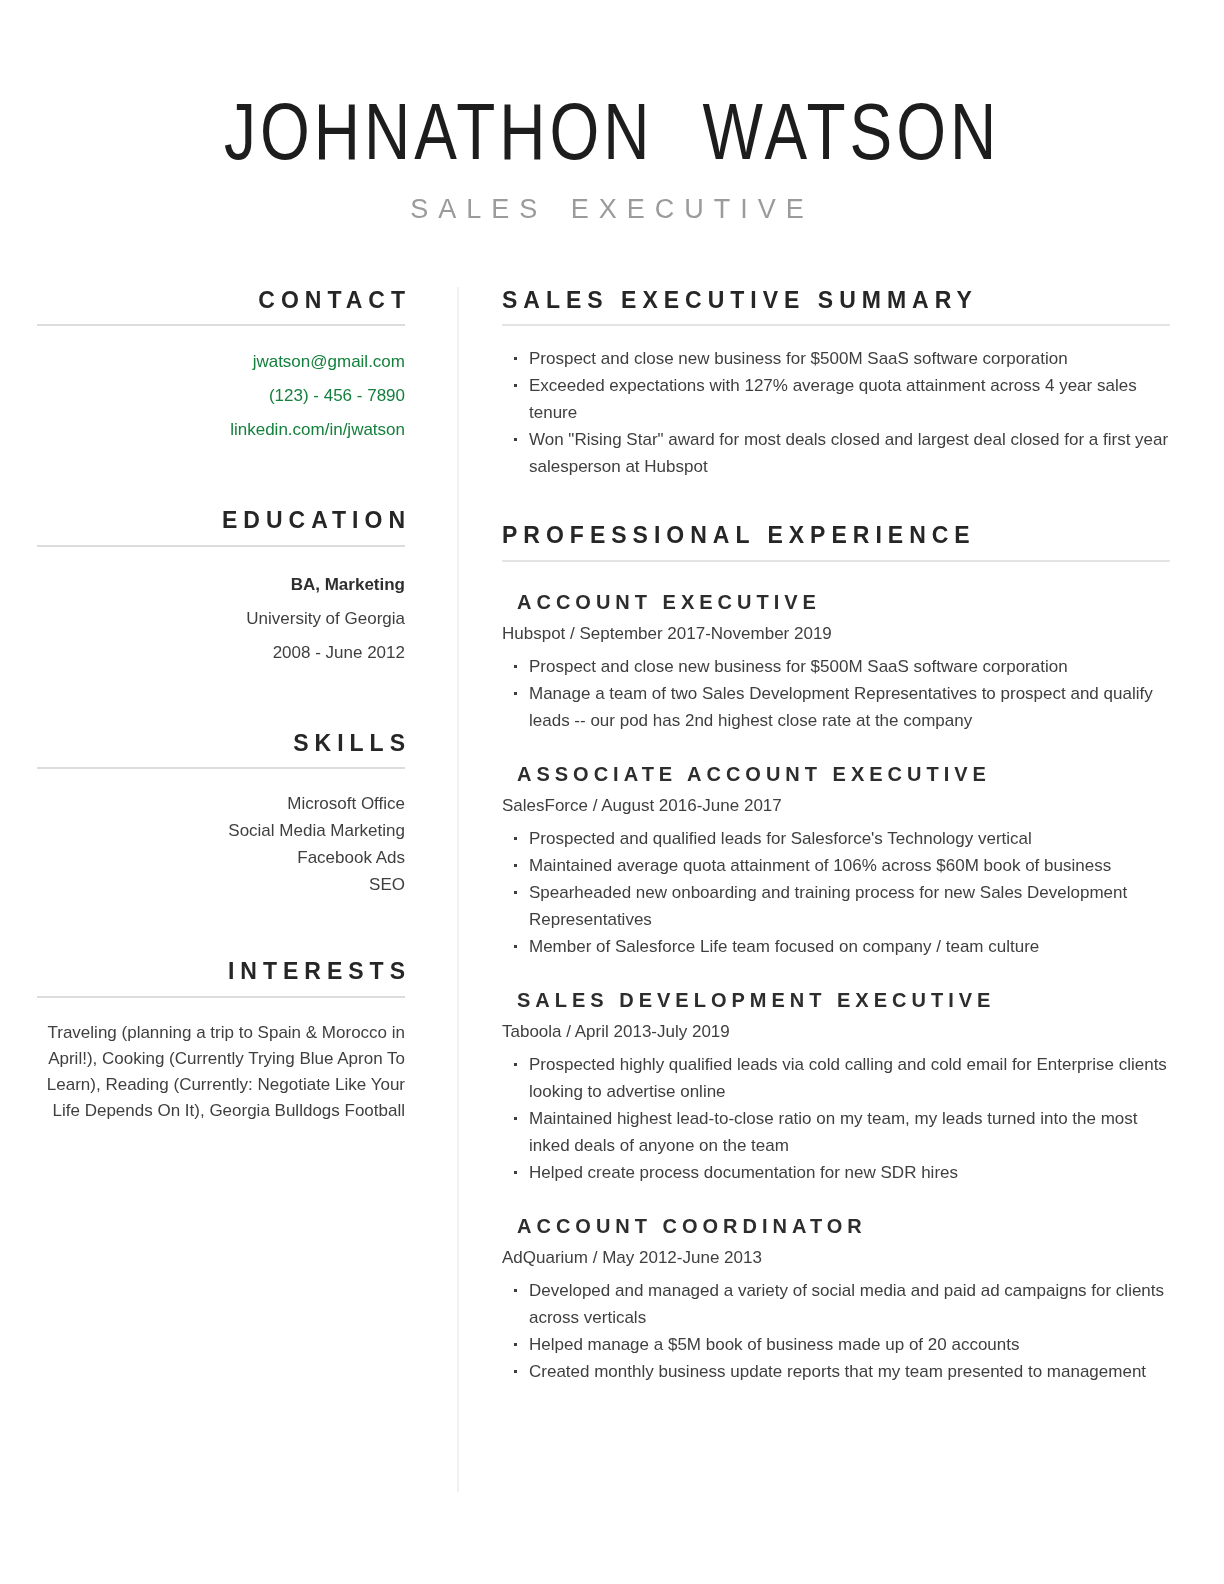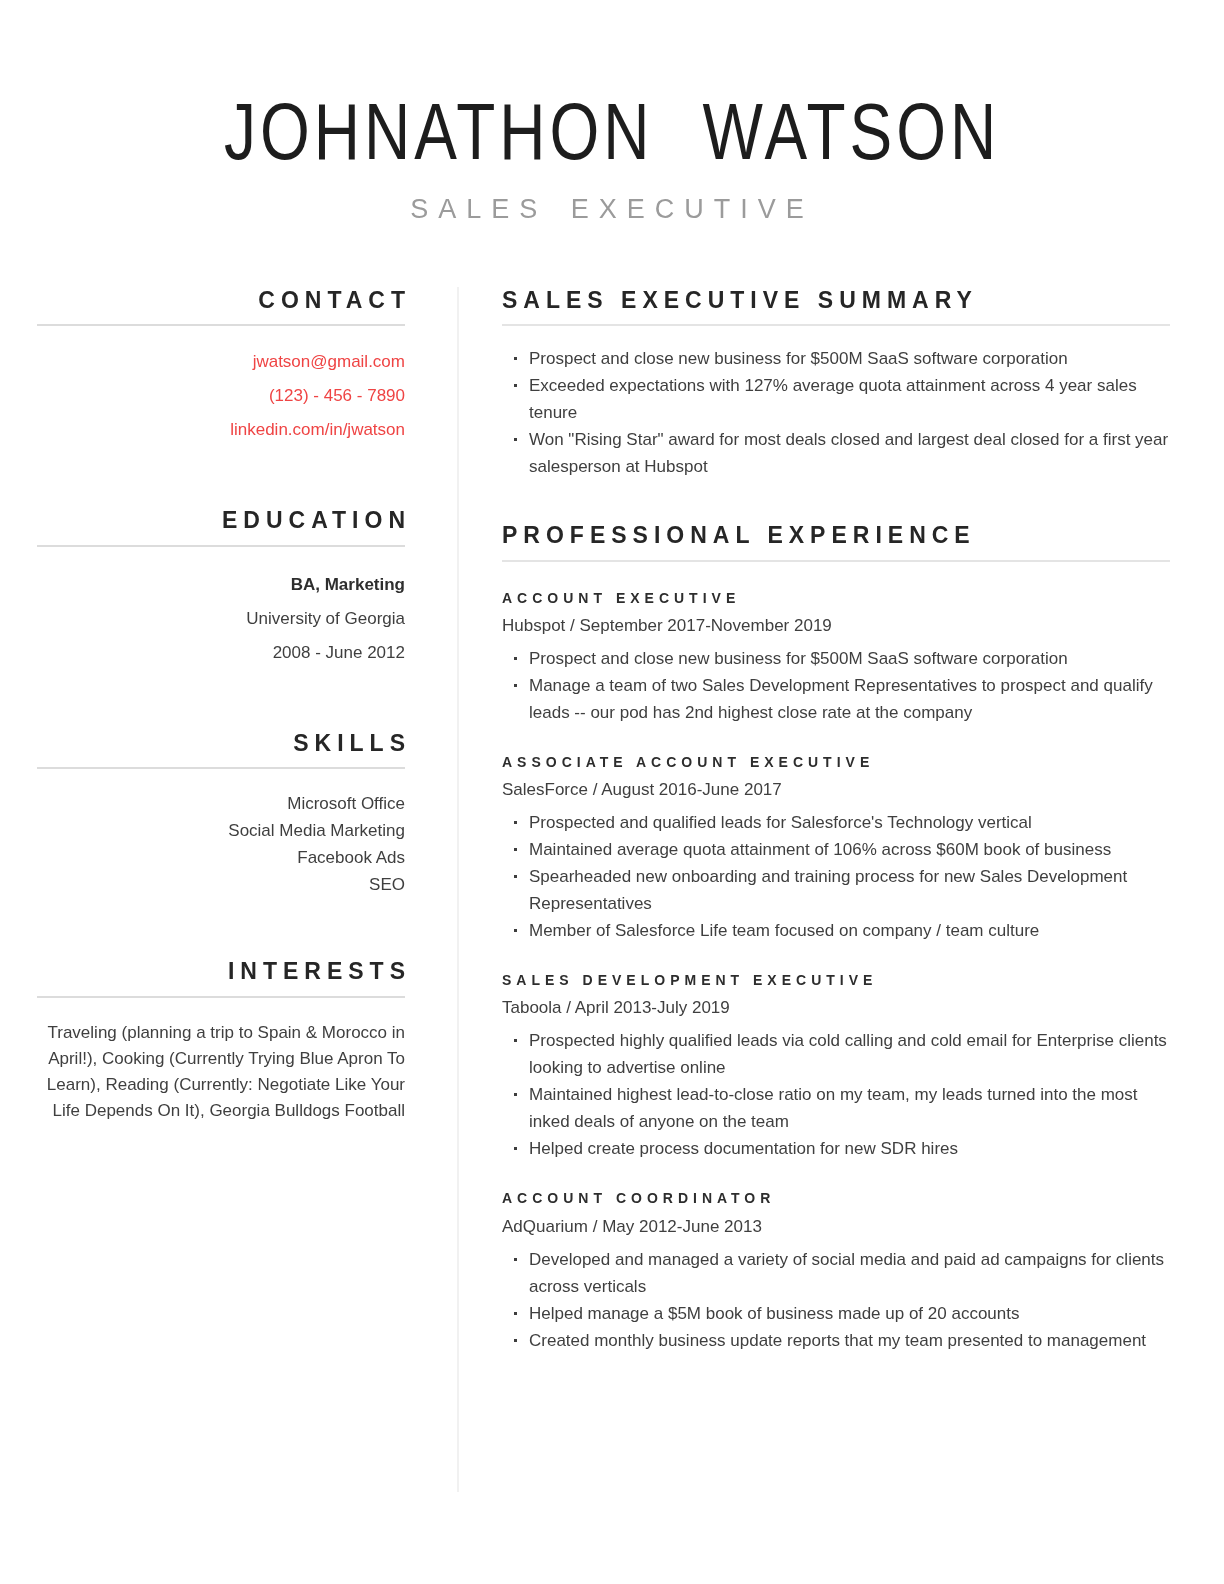--- a/index.html
+++ b/index.html
@@ -29,37 +29,37 @@
   
   .sec-h {
     font-size:23px; font-weight:bold; color:#262626;
     letter-spacing:6px; line-height:1.15;
   }
   .left .sec-h { margin-right:-6px; }
   .rule { height:2px; background:#dcdcdc; border:none; margin-top:11px; }
   .right .rule { background:#e4e4e4; }
 
   
-  .contact-list { margin-top:19px; font-size:17px; line-height:34px; color:#ef4444; }
+  .contact-list { margin-top:19px; font-size:17px; line-height:34px; color:#15803d; }
   .edu-sec, .skills-sec, .interests-sec { margin-top:60px; }
   .edu-block { margin-top:21px; font-size:17px; line-height:34px; }
   .edu-degree { font-weight:bold; color:#2e2e2e; }
   .skills-list { margin-top:21px; font-size:17px; line-height:27px; list-style:none; }
   .interests-text { margin-top:22px; font-size:17px; line-height:26px; }
 
   
   .bullets { list-style:none; margin-top:19px; }
   .bullets li { display:flex; font-size:17px; line-height:27px; padding-left:12px; }
   .dot { width:3px; height:3px; background:#3d3d3d; flex:none; margin:12px 12px 0 0; }
   .btext { flex:1; min-width:0; }
 
   .exp-sec { margin-top:42px; }
   .job { margin-top:27px; }
   .job:first-of-type { margin-top:20px; }
-  .job-title { font-size:14px; font-weight:bold; color:#2d2d2d; letter-spacing:5px; line-height:1.3; }
+  .job-title { font-size:20px; font-weight:bold; color:#2d2d2d; letter-spacing:5px; line-height:1.3;margin-left:15px; }
   .job-meta { margin-top:5px; font-size:17px; line-height:27px; color:#3f3f3f; }
   .job .bullets { margin-top:6px; }
 </style>
 </head>
 <body>
 
 <div class="page">
 
   <div class="header">
     <div class="name">JOHNATHON  WATSON</div>

